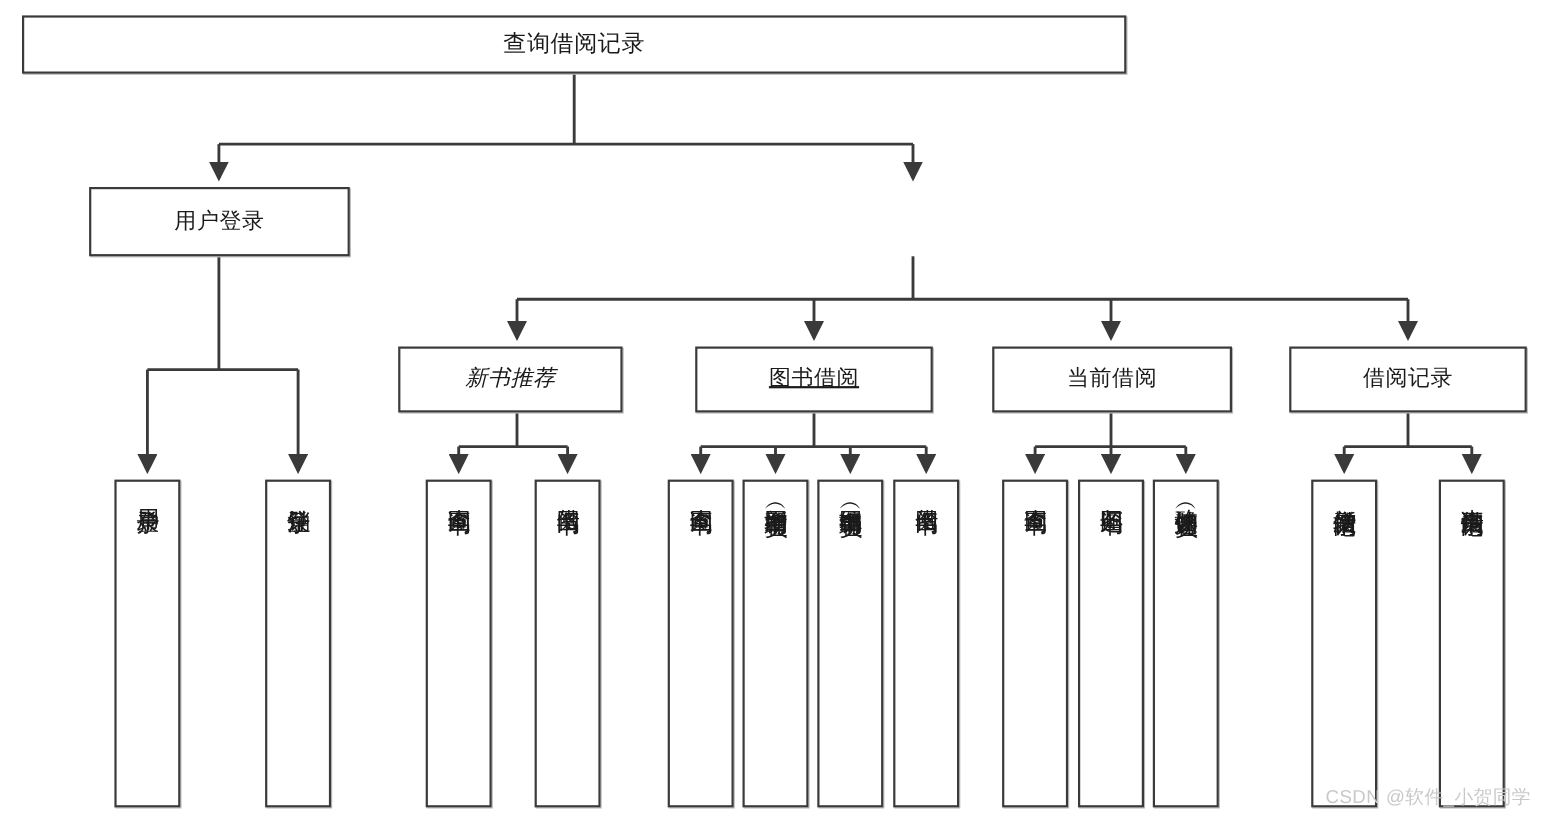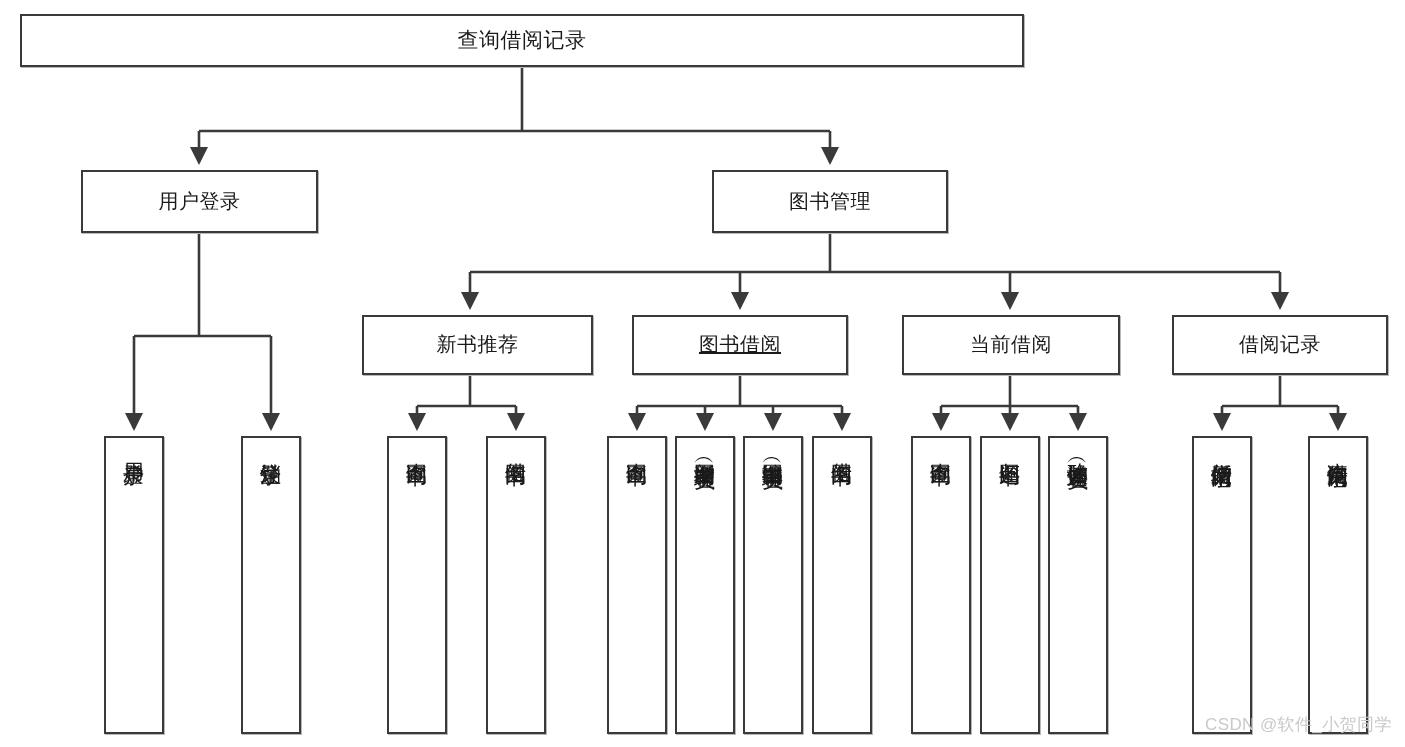--- a/index.html
+++ b/index.html
@@ -122,25 +122,22 @@
     </g>
   </svg>
 
   <div class="node root" style="left:20px; top:14px; width:1004px; height:53px;">
     <span class="node-label">查询借阅记录</span>
   </div>
 
   <div class="node level2" style="left:81px; top:170px; width:237px; height:63px;">
     <span class="node-label">用户登录</span>
   </div>
-  <div class="node level2" style="left:712px; top:170px; width:236px; height:63px;">
-    <span class="node-label">图书管理</span>
-  </div>
 
-  <div class="node level3" style="left:362px; top:315px; width:231px; height:60px;">
+  <div class="node level3" style="left:362px; top:315px; width:204px; height:60px;font-style:italic;">
     <span class="node-label">新书推荐</span>
   </div>
   <div class="node level3" style="left:632px; top:315px; width:216px; height:60px;text-decoration:underline;">
     <span class="node-label">图书借阅</span>
   </div>
   <div class="node level3" style="left:1172px; top:315px; width:216px; height:60px;">
     <span class="node-label">借阅记录</span>
   </div>
   <div class="node level3" style="left:902px; top:315px; width:218px; height:60px;">
     <span class="node-label">当前借阅</span>

